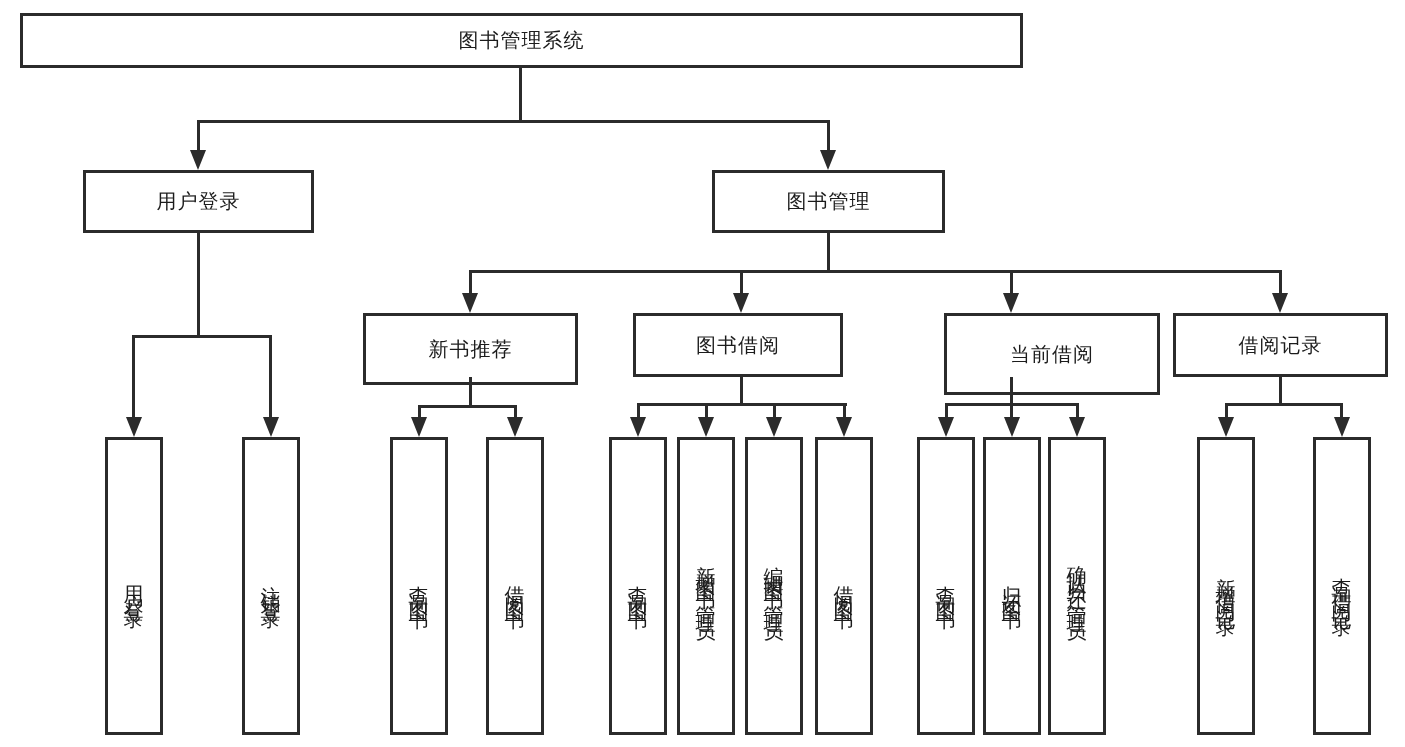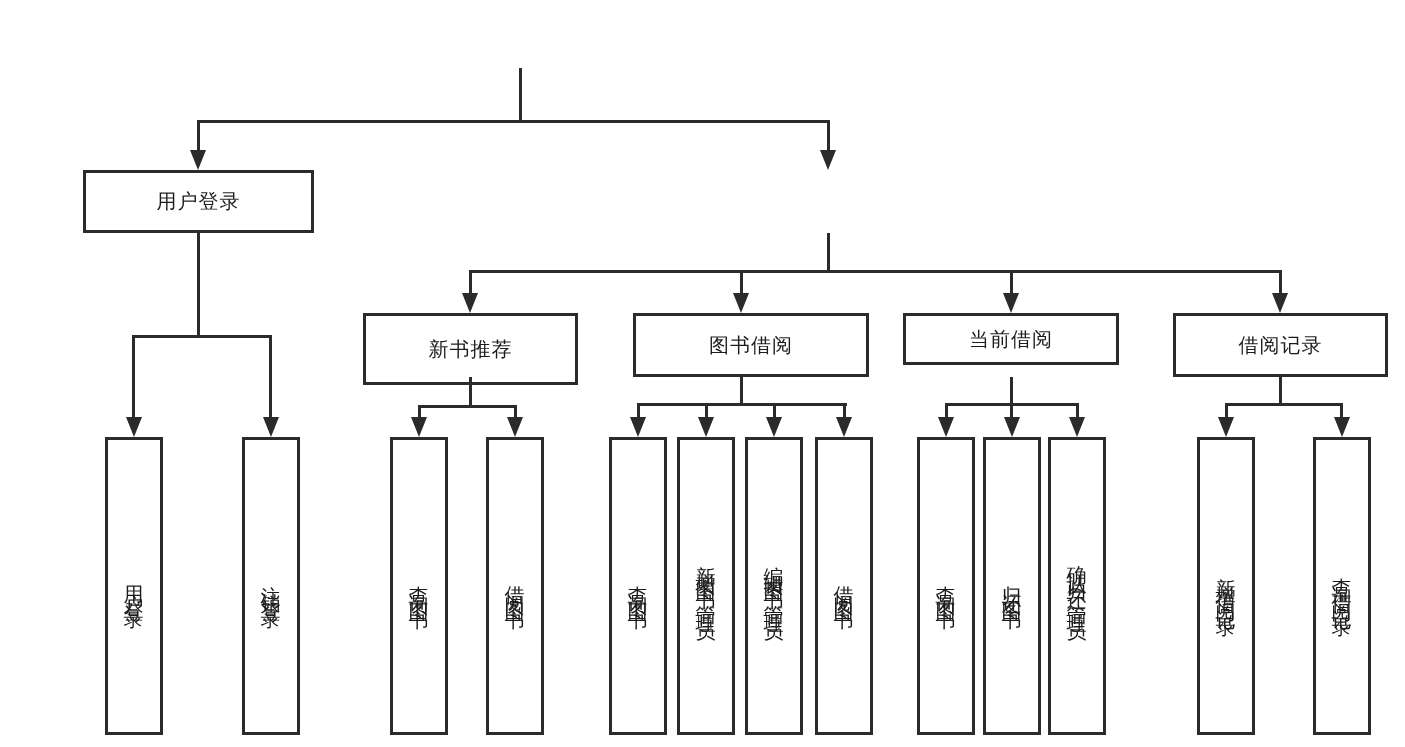--- a/index.html
+++ b/index.html
@@ -56,32 +56,38 @@
     color:var(--watermark);
     letter-spacing:1px;
     z-index:5;
   }
 </style>
 </head>
 <body>
 
 <div class="canvas">
 
+  <div class="node" style="left:20px;top:13px;width:1003px;height:55px">
+    <span>图书管理系统</span>
+  </div>
 
   <div class="node" style="left:83px;top:170px;width:231px;height:63px">
     <span>用户登录</span>
+  </div>
+  <div class="node" style="left:712px;top:170px;width:233px;height:63px">
+    <span>图书管理</span>
   </div>
 
   <div class="node" style="left:363px;top:313px;width:215px;height:72px">
     <span>新书推荐</span>
   </div>
-  <div class="node" style="left:633px;top:313px;width:236px;height:64px">
+  <div class="node" style="left:633px;top:313px;width:210px;height:64px">
     <span>图书借阅</span>
   </div>
-  <div class="node" style="left:903px;top:313px;width:216px;height:52px">
+  <div class="node" style="left:944px;top:313px;width:216px;height:82px">
     <span>当前借阅</span>
   </div>
   <div class="node" style="left:1173px;top:313px;width:215px;height:64px">
     <span>借阅记录</span>
   </div>
 
   <div class="node leaf" style="left:105px;top:437px">
     <span class="vtext">用户登录</span>
   </div>
   <div class="node leaf" style="left:242px;top:437px">

